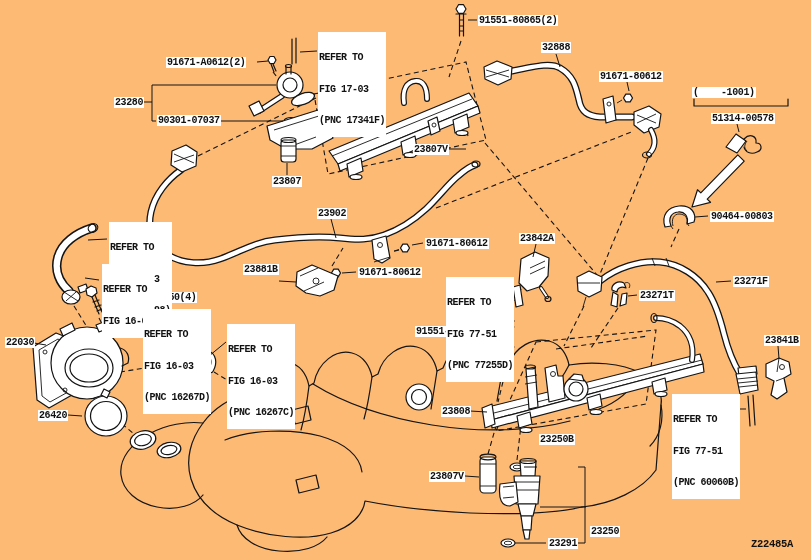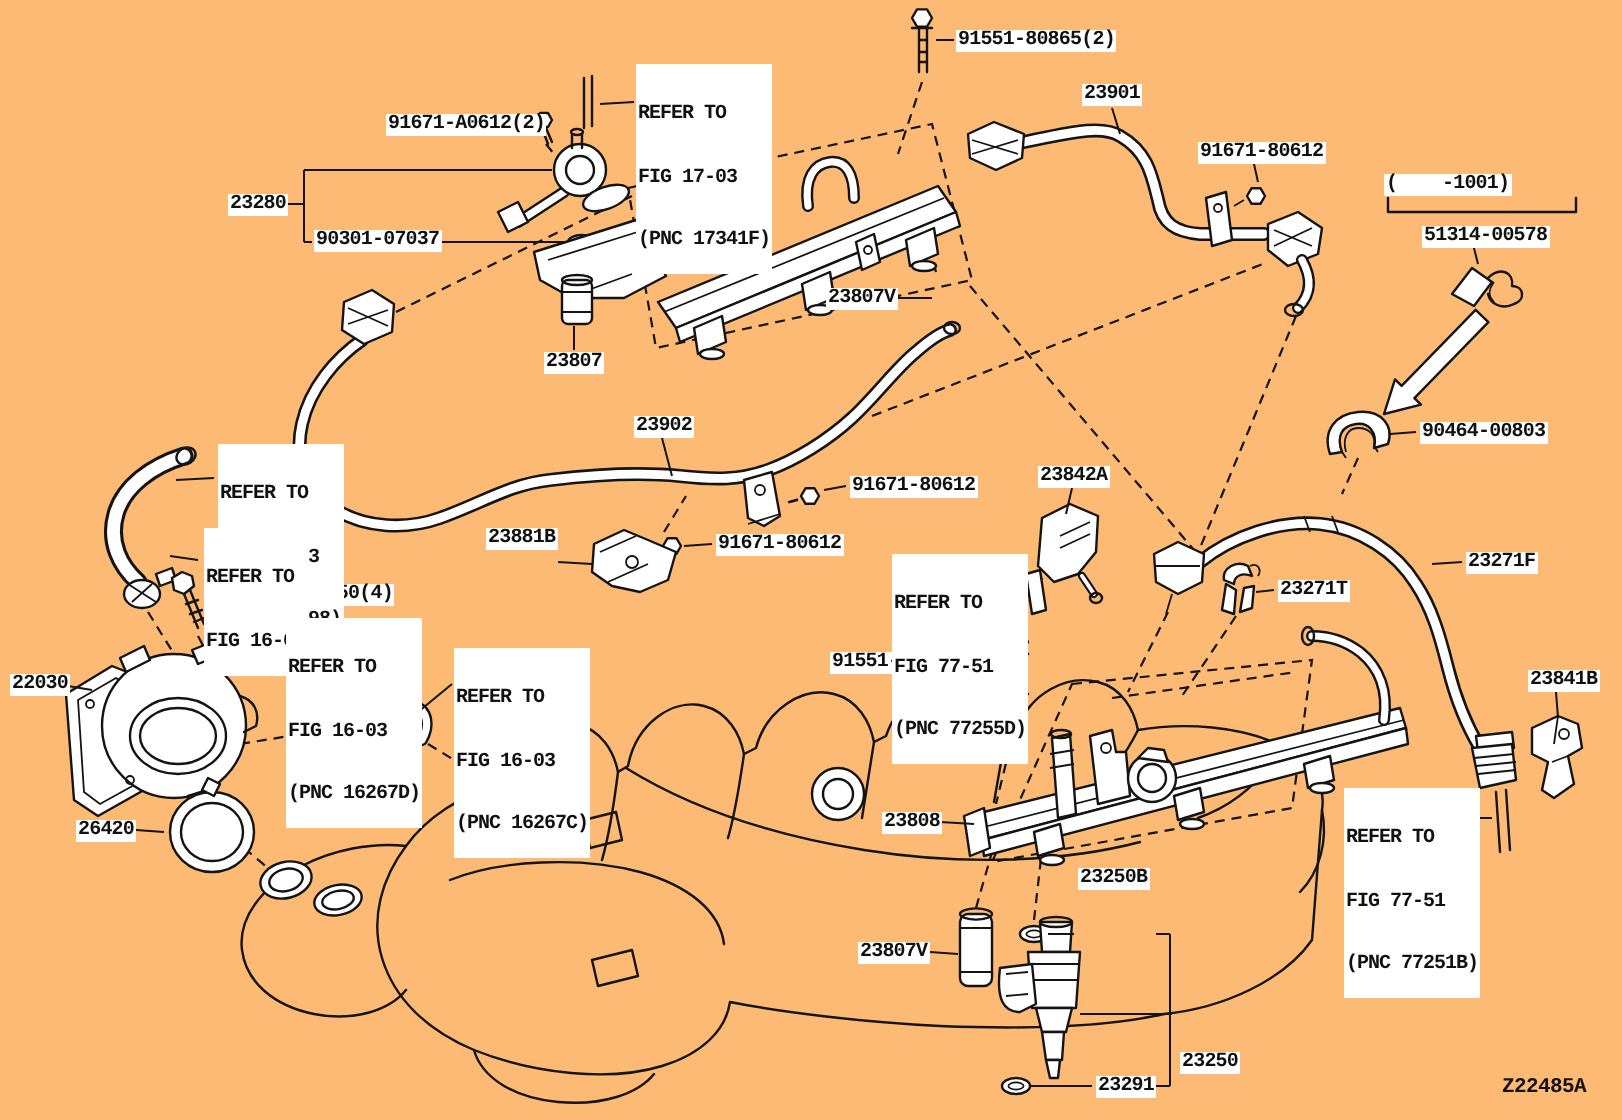--- a/index.html
+++ b/index.html
@@ -304,22 +304,22 @@
     <path class="ldr" d="M34,343 L46,345"></path>
     <path class="ldr" d="M68,415 L82,416"></path>
     <path class="ldr" d="M497,291 L512,290"></path>
     <path class="ldr" d="M723,409 L746,409"></path>
     <path class="ldr" d="M465,476 L479,477"></path>
     <path class="ldr" d="M524,467 L537,467 M578,467 H585 M585,467 V543 M578,543 H585 M515,543 L546,543 M540,507 H586"></path>
   </g>
 </svg>
 
 <div class="plabel" style="left:478px;top:15px">91551-80865(2)</div>
-<div class="plabel" style="left:541px;top:42px">23901</div>
-<div class="plabel" style="left:193px;top:57px">91671-A0612(2)</div>
+<div class="plabel" style="left:541px;top:42px">32888</div>
+<div class="plabel" style="left:166px;top:57px">91671-A0612(2)</div>
 <div class="plabel" style="left:599px;top:71px">91671-80612</div>
 <div class="plabel" style="left:692px;top:87px">(    -1001)</div>
 <div class="plabel" style="left:711px;top:113px">51314-00578</div>
 <div class="plabel" style="left:114px;top:97px">23280</div>
 <div class="plabel" style="left:157px;top:115px">90301-07037</div>
 <div class="plabel" style="left:413px;top:144px">23807V</div>
 <div class="plabel" style="left:272px;top:176px">23807</div>
 <div class="plabel" style="left:710px;top:211px">90464-00803</div>
 <div class="plabel" style="left:317px;top:208px">23902</div>
 <div class="plabel" style="left:425px;top:238px">91671-80612</div>
@@ -365,16 +365,16 @@
   <div>(PNC 16267C)</div>
 </div>
 <div class="ref" style="left:446px;top:277px">
   <div>REFER TO</div>
   <div>FIG 77-51</div>
   <div>(PNC 77255D)</div>
 </div>
 <div class="ref" style="left:672px;top:394px">
   <div>REFER TO</div>
   <div>FIG 77-51</div>
-  <div>(PNC 77251B)</div>
+  <div>(PNC 60060B)</div>
 </div>
 
 </div>
 
 </body></html>

